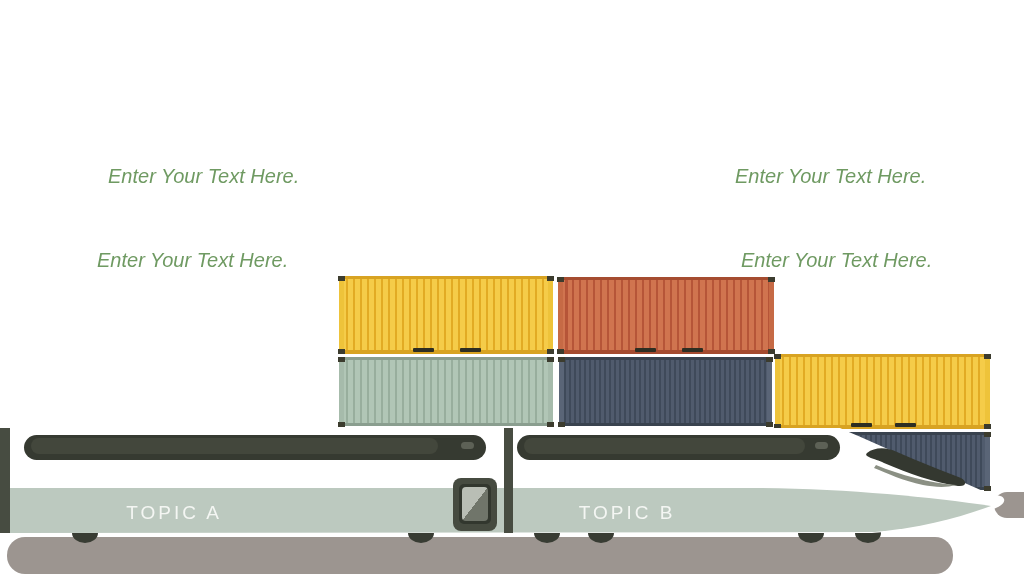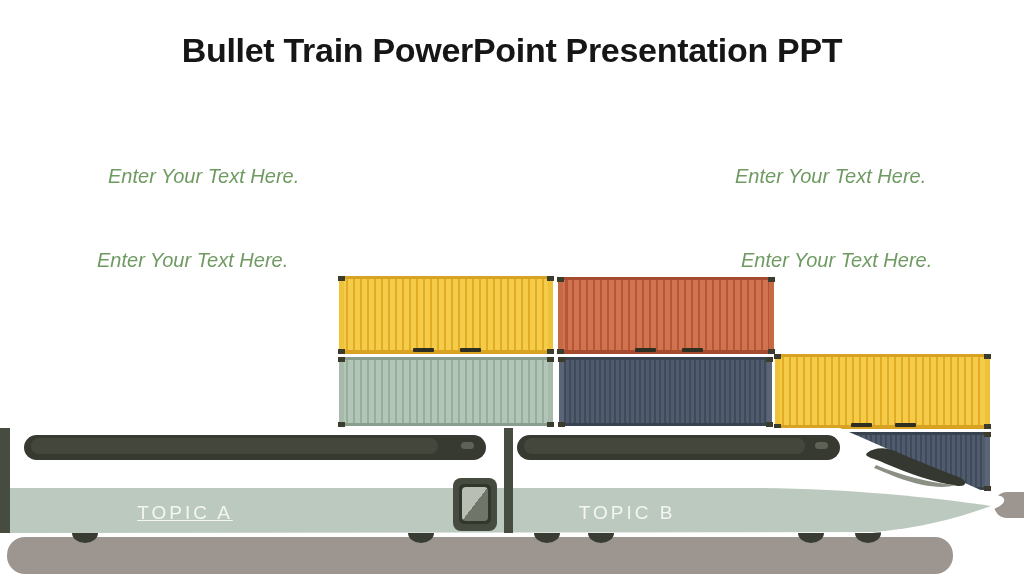--- a/index.html
+++ b/index.html
@@ -51,21 +51,20 @@
   .post::before{top:-3px;} .post::after{bottom:-4px;}
   .dash{position:absolute;bottom:-2px;height:4px;width:21px;background:#2e2e22;border-radius:1px;}
   
   .train-svg{position:absolute;left:0;top:0;width:1024px;height:576px;}
 </style>
 </head>
 <body>
 
 <div class="slide">
 
-  <h1 class="title">Bullet Train PowerPoint Presentation PPT</h1>
 
   <div class="ph" style="left:108px;top:133px;">Enter Your Text Here.</div>
   <div class="ph" style="left:735px;top:133px;">Enter Your Text Here.</div>
   <div class="ph" style="left:97px;top:217px;">Enter Your Text Here.</div>
   <div class="ph" style="left:741px;top:217px;">Enter Your Text Here.</div>
 
   <div class="container c-yellow" style="left:339px;top:276px;width:214px;height:78px;">
     <div class="post left"></div>
     <div class="post right"></div>
     <div class="dash" style="left:74px;"></div>
@@ -147,16 +146,16 @@
     </g>
 
     <g>
       <path d="M867,453 C875,447 886,447 897,452 C920,462 945,472 961,478
                C967,481 967,487 958,486 C935,483 908,473 884,463 C874,458 863,457 867,453 Z" fill="#343830"></path>
       <path d="M876,465 C900,475 930,483 956,485 C946,488 934,487 923,485
                C903,481 887,473 874,468 Z" fill="#8b9084"></path>
     </g>
   </svg>
 
-  <div class="topic" style="left:185px;top:513px;text-decoration:underline;">TOPIC A</div>
+  <div class="topic" style="left:174px;top:513px;">TOPIC A</div>
   <div class="topic" style="left:627px;top:513px;text-align:center;">TOPIC B</div>
 
 </div>
 
 </body></html>

